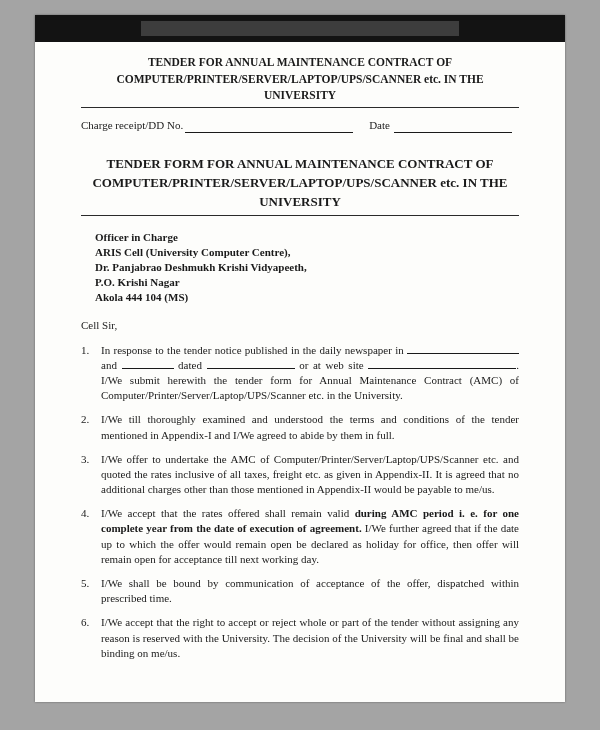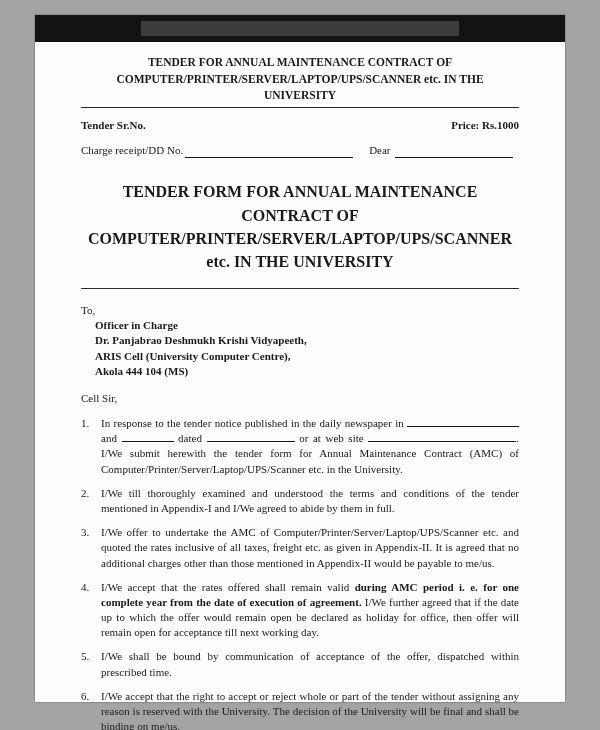--- a/index.html
+++ b/index.html
@@ -61,24 +61,24 @@
     border-bottom:1px solid #1a1a1a;
     height:10px;
     vertical-align:baseline;
   }
   .blank-170 { width:168px; margin-left:2px; }
   .blank-118 { width:118px; margin-left:4px; }
   .spacer { width:16px; display:inline-block; }
   .form-title {
     text-align:center;
     font-weight:bold;
-    font-size:16px;
+    font-size:13px;
     line-height:1.45;
     border-bottom:1px solid #2a2a2a;
-    padding-bottom:15px;
+    padding-bottom:3px;
     margin-top:22px;
     margin-bottom:14px;
   }
   .address { margin-top:6px; }
   .address-line { margin-left:14px;font-weight:bold; }
   .salutation { margin-top:12px; }
   .items { margin-top:10px; }
   .item {
     display:flex;
     margin-bottom:9px;
@@ -102,44 +102,40 @@
     <div class="redacted"></div>
   </div>
 
   <div class="content">
 
     <div class="doc-title">
       <div>TENDER FOR ANNUAL MAINTENANCE CONTRACT  OF</div>
       <div>COMPUTER/PRINTER/SERVER/LAPTOP/UPS/SCANNER etc.  IN THE UNIVERSITY</div>
     </div>
 
-    <div class="meta-row">
-      <span class="meta-left bold">Tender Sr.No.</span>
-      <span class="bold">Price: Rs.1000</span>
-    </div>
 
 
     <div class="meta-row">
       <span>Charge receipt/DD No.</span>
       <span class="blank blank-170"></span>
       <span class="spacer"></span>
-      <span>Dear</span>
+      <span>Date</span>
       <span class="blank blank-118"></span>
     </div>
 
     <div class="form-title">
       <div>TENDER FORM FOR ANNUAL MAINTENANCE CONTRACT  OF</div>
       <div>COMPUTER/PRINTER/SERVER/LAPTOP/UPS/SCANNER etc.  IN THE UNIVERSITY</div>
     </div>
 
     <div class="address">
-      <div>To,</div>
       <div class="address-line">Officer in Charge</div>
+      <div class="address-line">ARIS Cell (University Computer Centre),</div>
       <div class="address-line">Dr. Panjabrao Deshmukh Krishi Vidyapeeth,</div>
-      <div class="address-line">ARIS Cell (University Computer Centre),</div>
+      <div class="address-line">P.O. Krishi Nagar</div>
       <div class="address-line">Akola 444 104 (MS)</div>
     </div>
 
     <div class="salutation">Cell Sir,</div>
 
     <div class="items">
       <div class="item">
         <span class="num">1.</span>
         <span class="itext"><span>In response to the tender notice published in the daily newspaper in </span><span class="blank" style="width: 112px;"></span><span> and </span><span class="blank" style="width: 52px;"></span><span> dated </span><span class="blank" style="width: 88px;"></span><span> or at web site </span><span class="blank" style="width: 148px;"></span><span>. I/We submit herewith the tender form for Annual Maintenance Contract (AMC) of Computer/Printer/Server/Laptop/UPS/Scanner etc. in the University.</span></span>
       </div>

